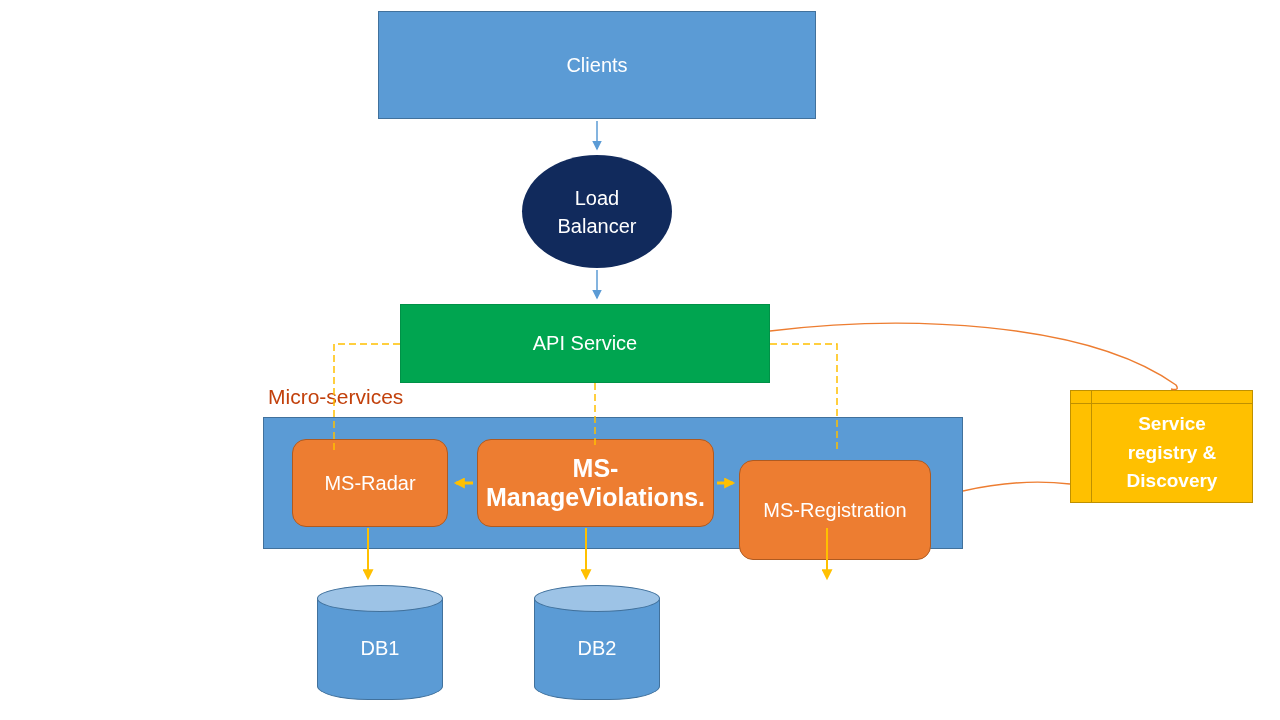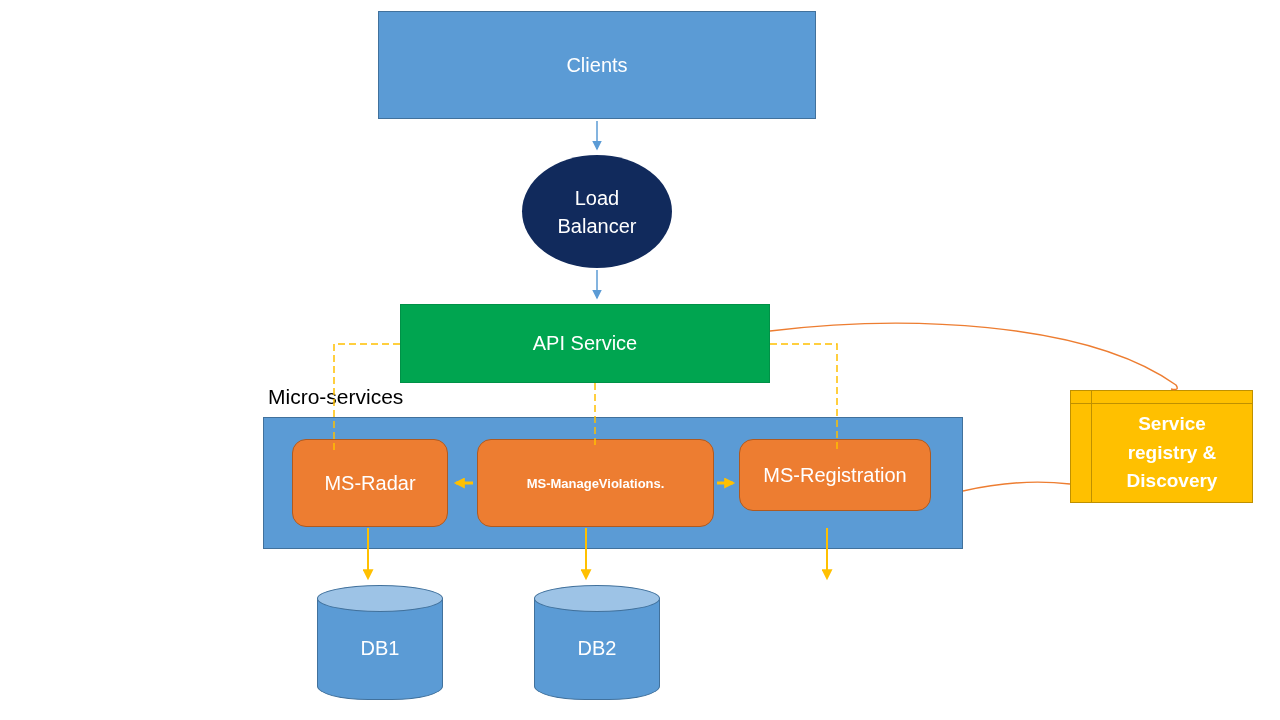--- a/index.html
+++ b/index.html
@@ -28,34 +28,34 @@
     background: #112A5C; border-radius: 50%;
     font-size: 20px; color: #fff; flex-direction: column; line-height: 1.4;
   }
   #api-gateway {
     left: 400px; top: 304px; width: 370px; height: 79px;
     background: #00A550; border: 1px solid #009147;
     font-size: 20px; color: #fff;
   }
   #micro-label {
     position: absolute; left: 268px; top: 385px;
-    font-size: 21px; color: #000000;
+    font-size: 21px; color: #c2410c;
   }
   #ms-container {
     position: absolute; box-sizing: border-box;
     left: 263px; top: 417px; width: 700px; height: 132px;
     background: #5B9BD5; border: 1px solid #41719C;
   }
   .ms-box {
     background: #ED7D31; border: 1.5px solid #AE5A21; border-radius: 14px;
     color: #fff; font-size: 20px;
   }
   #ms-radar { left: 292px; top: 439px; width: 156px; height: 88px; }
-  #ms-mv    { left: 477px; top: 439px; width: 237px; height: 88px; font-size: 13px; font-weight: bold; }
-  #ms-reg   { left: 739px; top: 439px; width: 192px; height: 72px; }
+  #ms-mv    { left: 477px; top: 439px; width: 237px; height: 88px; font-size: 25px; font-weight: bold; }
+  #ms-reg   { left: 739px; top: 460px; width: 192px; height: 100px; }
 
   #registry-box {
     position: absolute; box-sizing: border-box;
     left: 1070px; top: 390px; width: 183px; height: 113px;
     background: #FFC000; border: 1.5px solid #BF9000; font-weight: bold;
   }
   #registry-box .hline { position: absolute; left: 0; right: 0; top: 12px; border-top: 1.5px solid #BF9000; }
   #registry-box .vline { position: absolute; top: 0; bottom: 0; left: 20px; border-left: 1.5px solid #BF9000; }
   #registry-box .reg-text {
     position: absolute; left: 21px; right: 0; top: 13px; bottom: 0;

